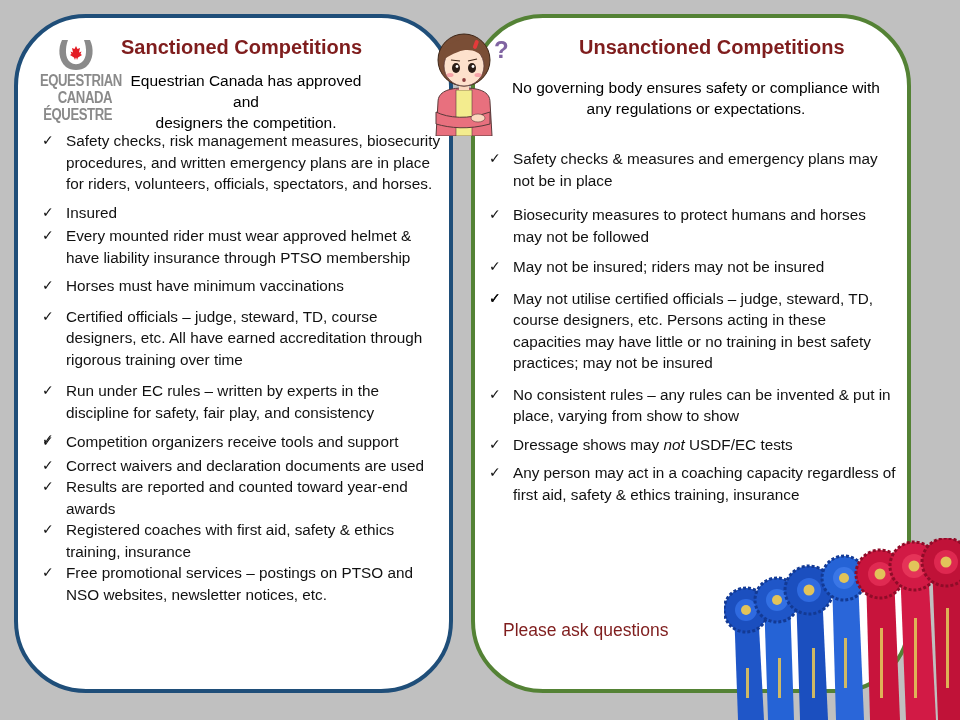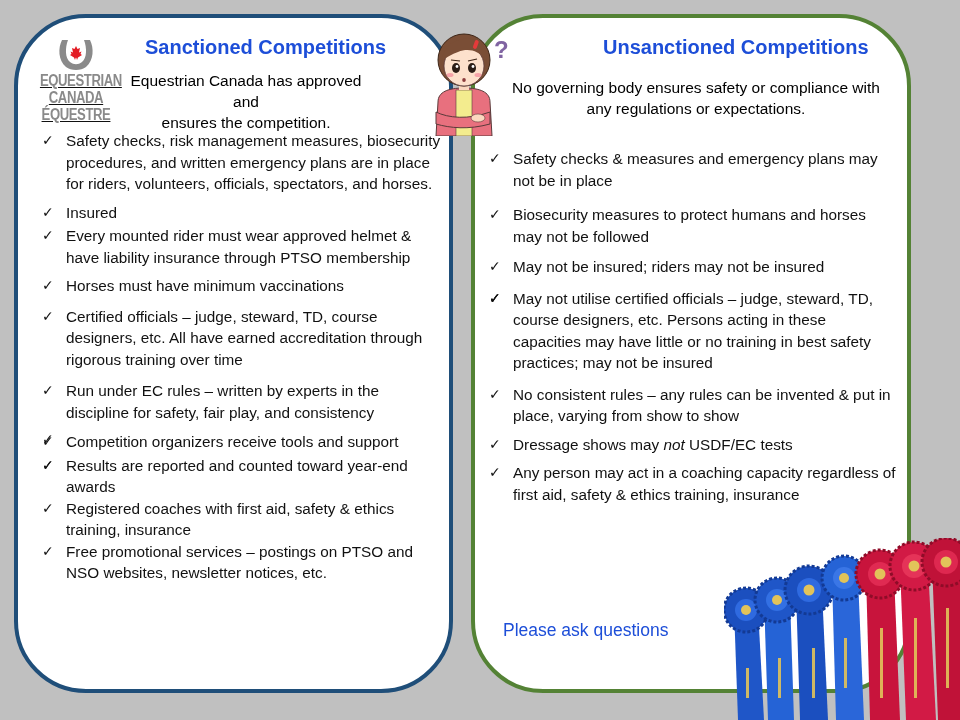--- a/index.html
+++ b/index.html
@@ -10,48 +10,48 @@
     color:#111;
   }
   .panel {
     position:absolute; background:#fff; box-sizing:border-box;
     border-radius:72px;
   }
   .panel.left { left:14px; top:14px; width:439px; height:679px; border:4px solid #1f4e79; }
   .panel.right { left:471px; top:14px; width:440px; height:679px; border:4px solid #548235; }
 
   .title {
-    position:absolute; font-weight:bold; font-size:20px; color:#1d4ed8;
-    font-family:"Liberation Sans", sans-serif; white-space:nowrap;margin-left:24px;
+    position:absolute; font-weight:bold; font-size:20px; color:#7f1d1d;
+    font-family:"Liberation Sans", sans-serif; white-space:nowrap;
   }
   .intro {
     position:absolute; text-align:center; font-size:15.5px; line-height:21px; color:#000000;
   }
   ul.checks { list-style:none; margin:0; padding:0; position:absolute; }
   ul.checks li {
     position:relative; padding-left:26px; font-size:15.3px; line-height:21.5px; color:#111;
   }
   ul.checks li .ck {
     position:absolute; left:2px; top:0; font-size:14px; color:#111;
   }
 
   
-  .logo { position:absolute; left:32px; top:38px; width:88px; text-align:center;text-decoration:underline; }
+  .logo { position:absolute; left:32px; top:38px; width:88px; text-align:right; }
   .logo .shoe { width:40px; height:34px; margin:0 auto; position:relative; }
   .logo .wordmark {
     font-family:"Liberation Sans Narrow", "Liberation Sans", sans-serif;
     font-weight:bold; color:#8a8a8a; font-size:16px; line-height:17px;
     letter-spacing:-0.5px; transform:scaleX(0.82); transform-origin:center;
   }
 
   
   .girl { position:absolute; left:428px; top:30px; width:72px; height:106px; }
   .question { position:absolute; left:494px; top:36px; font-size:24px; font-weight:bold; color:#8064a2; }
 
-  .closing { position:absolute; font-size:17.5px; line-height:26px; color:#1d4ed8; }
+  .closing { position:absolute; font-size:17.5px; line-height:26px; color:#7f1d1d; }
 
   .ribbons { position:absolute; left:724px; top:538px; width:236px; height:182px; overflow:hidden; }
 </style>
 </head>
 <body>
 
 <div class="panel left"></div>
 
 <div class="logo">
   <div class="shoe">
@@ -64,33 +64,33 @@
     <div>EQUESTRIAN</div>
     <div>CANADA</div>
     <div>ÉQUESTRE</div>
   </div>
 </div>
 
 <div class="title" style="left:121px; top:36px;">Sanctioned Competitions</div>
 
 <div class="intro" style="left:120px; top:70px; width:252px;">
   <div>Equestrian Canada has approved and</div>
-  <div>ensures the competition.</div>
+  <div>designers the competition.</div>
 </div>
 
 <ul class="checks" style="left:40px; top:130px; width:405px;">
   <li style="margin-bottom:7px;"><span class="ck">✓</span><span>Safety checks, risk management measures, biosecurity procedures, and written emergency plans are in place for riders, volunteers, officials, spectators, and horses.</span></li>
   <li style="margin-bottom:2px;"><span class="ck">✓</span><span>Insured</span></li>
   <li style="margin-bottom:7px;"><span class="ck">✓</span><span>Every mounted rider must wear approved helmet &amp; have liability insurance through PTSO membership</span></li>
   <li style="margin-bottom:9px;"><span class="ck">✓</span><span>Horses must have minimum vaccinations</span></li>
   <li style="margin-bottom:10px;"><span class="ck">✓</span><span>Certified officials – judge, steward, TD, course designers, etc. All have earned accreditation through rigorous training over time</span></li>
   <li style="margin-bottom:6px;"><span class="ck">✓</span><span>Run under EC rules – written by experts in the discipline for safety, fair play, and consistency</span></li>
   <li style="margin-bottom:8px;"><span class="ck">✓</span></li>
   <li style="margin-bottom:2px;"><span class="ck">✓</span><span>Competition organizers receive tools and support</span></li>
-  <li style="margin-bottom:0;"><span class="ck">✓</span></li>
+  <li style="margin-bottom:0;"><span class="ck">✓</span><span>Correct waivers and declaration documents are used</span></li>
   <li style="margin-bottom:0;"><span class="ck">✓</span><span>Results are reported and counted toward year-end awards</span></li>
   <li style="margin-bottom:0;"><span class="ck">✓</span><span>Registered coaches with first aid, safety &amp; ethics training, insurance</span></li>
   <li style="margin-bottom:0;"><span class="ck">✓</span><span>Free promotional services – postings on PTSO and NSO websites, newsletter notices, etc.</span></li>
 </ul>
 
 <div class="panel right"></div>
 
 <div class="title" style="left:579px; top:36px;">Unsanctioned Competitions</div>
 
 <div class="intro" style="left:490px; top:77px; width:412px;">

